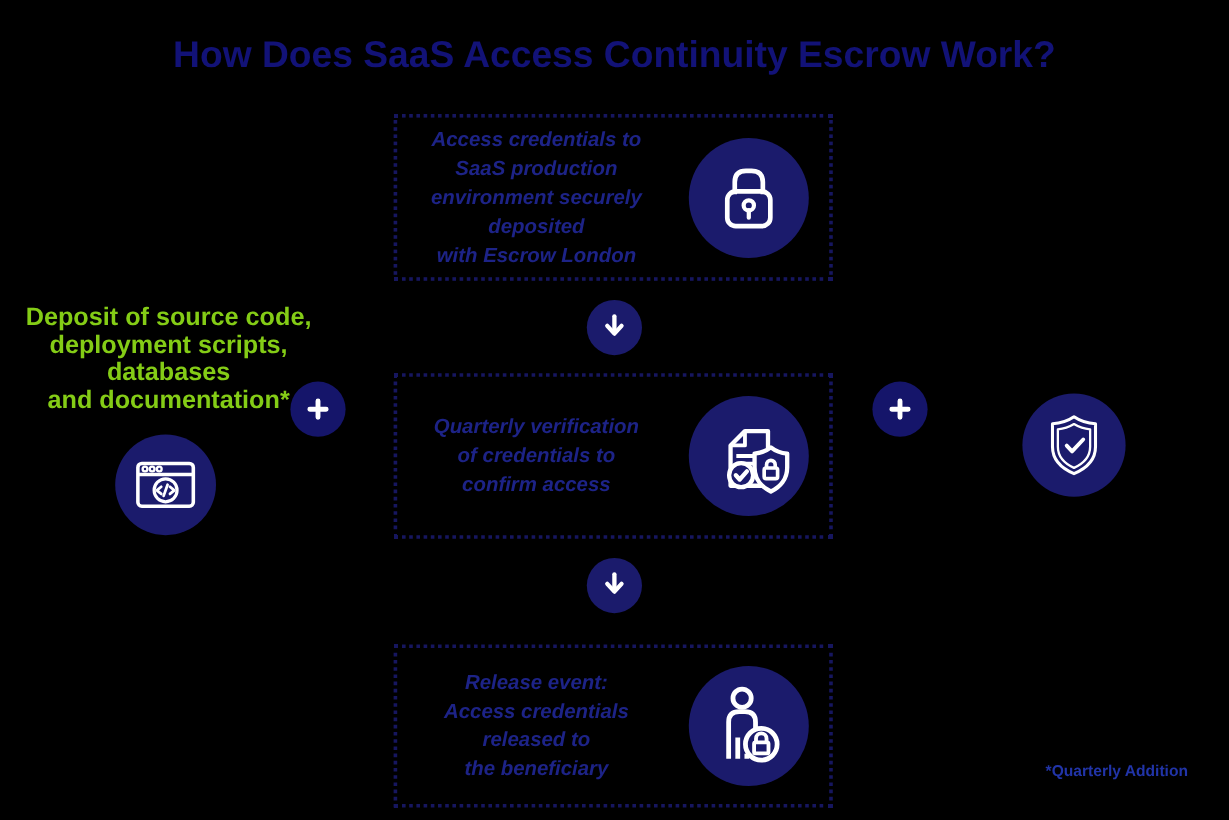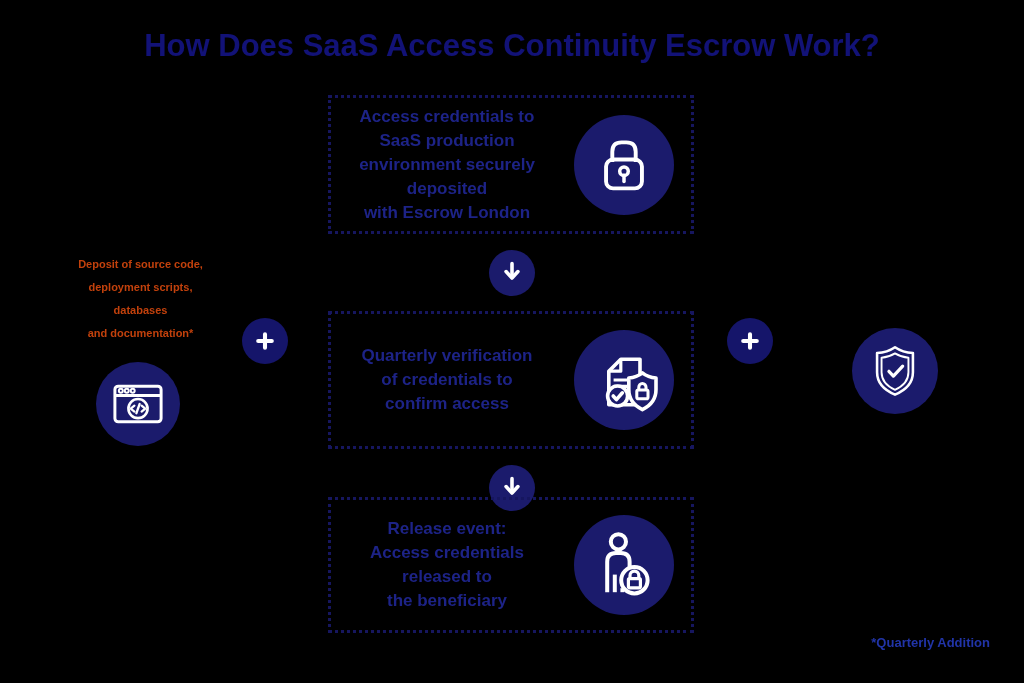--- a/index.html
+++ b/index.html
@@ -25,24 +25,25 @@
     white-space: nowrap;
   }
   .step-box {
     position: absolute;
     left: 328px;
     width: 366px;
     border: 3px dotted #16165f;
     box-sizing: border-box;
     display: flex;
     align-items: center;
+    font-style: italic;
   }
   .step1 { top: 95px;  height: 139px; }
   .step2 { top: 311px; height: 138px; }
-  .step3 { top: 497px; height: 136px; justify-content: space-between; }
+  .step3 { top: 537px; height: 136px; justify-content: space-between; }
   .step-text {
     flex: 1;
     text-align: center;
     color: #1d2387;
     font-size: 17px;
     font-weight: bold;
     line-height: 24px;
     white-space: pre-line;
     padding-left: 6px;
   }
@@ -67,22 +68,22 @@
     position: absolute;
     width: 46px; height: 46px;
     background: #15156a;
   }
   .plus-left  { left: 242px; top: 318px; }
   .plus-right { left: 727px; top: 318px; }
   .side-text {
     position: absolute;
     width: 245px;
     text-align: center;
-    color: #c2410c;
-    font-size: 11px;
+    color: #84cc16;
+    font-size: 21px;
     font-weight: bold;
     line-height: 23px;
     white-space: pre-line;
   }
   .left-text  { left: 18px;  top: 253px; }
   .right-text { left: 773px; top: 247px; }
   .left-icon-circle  { position: absolute; left: 96px;  top: 362px; width: 84px; height: 84px; }
   .right-icon-circle { position: absolute; left: 852px; top: 328px; width: 86px; height: 86px; }
   .footnote {
     position: absolute;

